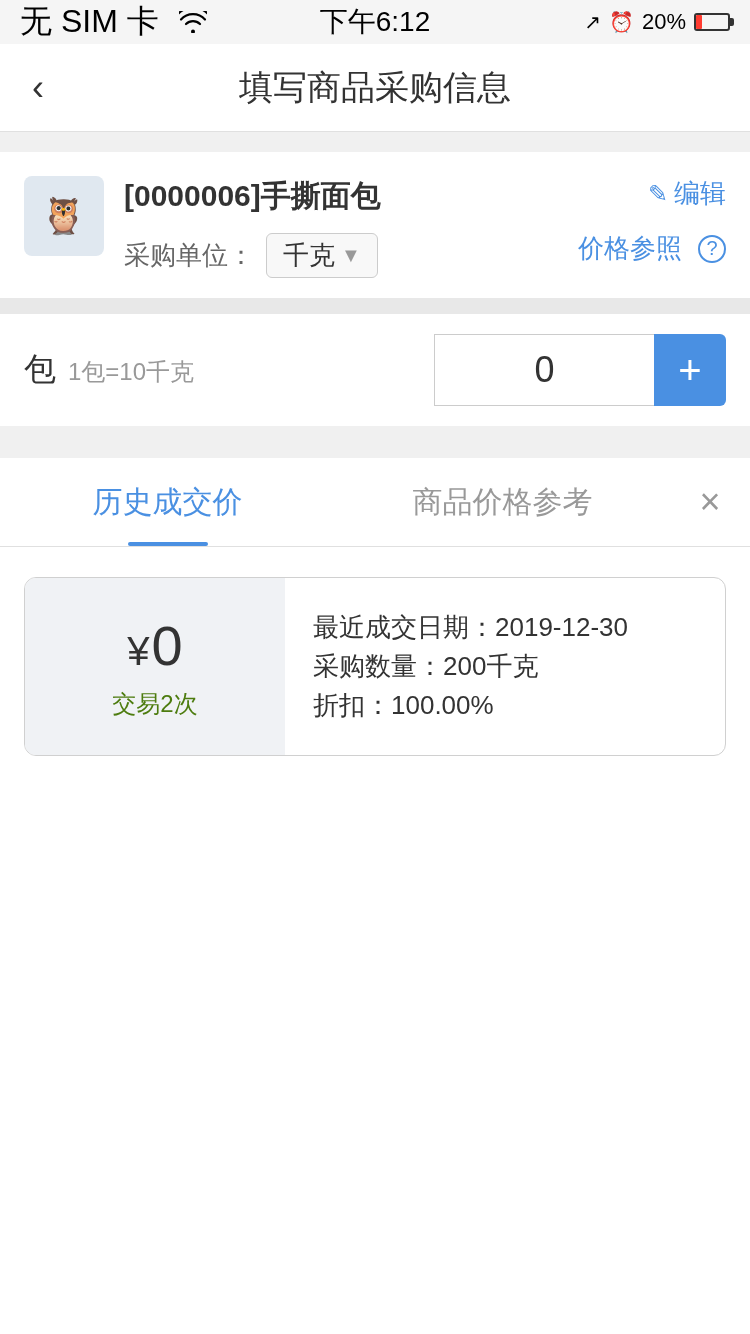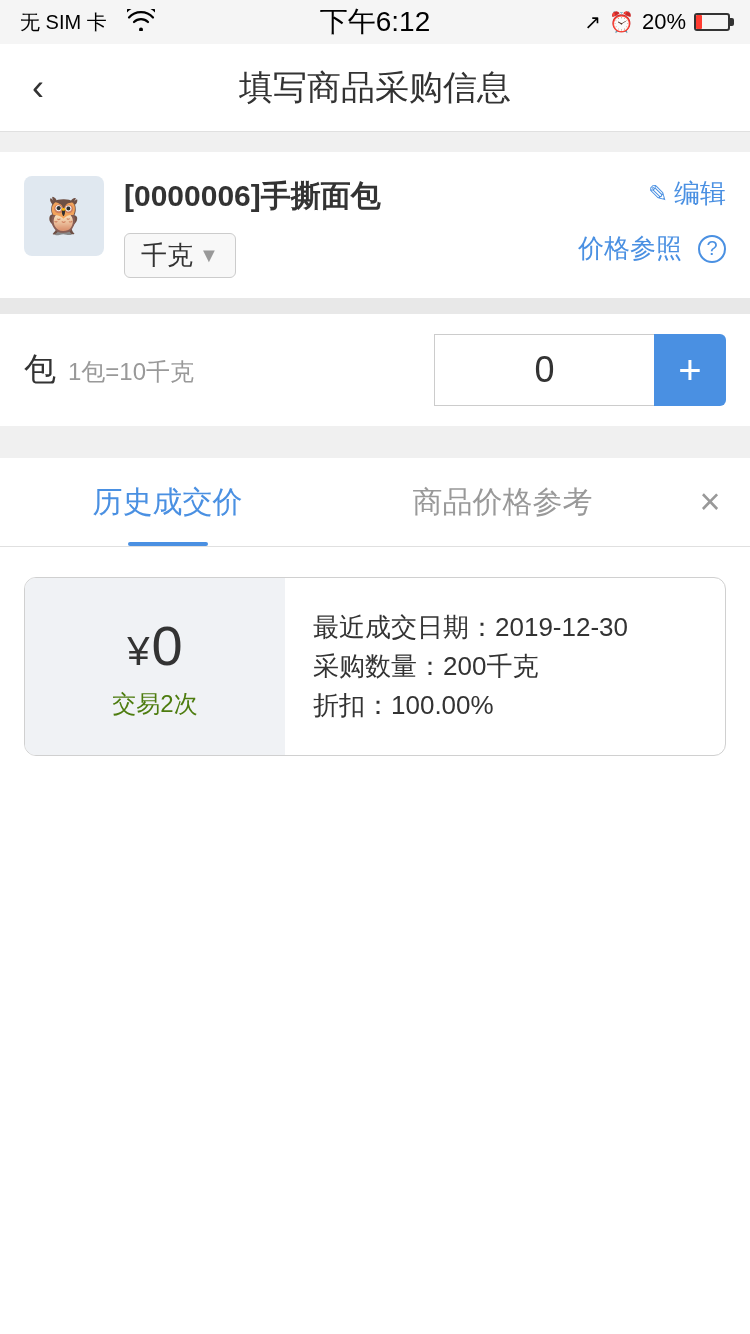--- a/index.html
+++ b/index.html
@@ -22,21 +22,21 @@
       align-items: center;
       justify-content: space-between;
       padding: 0 20px;
       font-size: 24px;
       color: #000;
     }
     .status-left {
       display: flex;
       align-items: center;
       gap: 20px;
-      font-size: 20px;
+      font-size: 32px;
     }
     .status-center {
       font-size: 28px;
       font-weight: 500;
       position: absolute;
       left: 50%;
       transform: translateX(-50%);
     }
     .status-right {
       display: flex;
@@ -392,20 +392,21 @@
 
 <div class="product-section">
   <div class="product-header">
     <div class="product-left">
       <div class="product-thumbnail">
         <span class="owl-icon">🦉</span>
       </div>
       <div class="product-info">
         <span class="product-name">[0000006]手撕面包</span>
         <div class="product-unit-row">
+          <span class="unit-label">采购单位：</span>
           <div class="unit-select">
             <span>千克</span>
             <span class="unit-arrow">▼</span>
           </div>
         </div>
       </div>
     </div>
     <div class="price-ref-right">
       <div class="edit-btn">
         <span class="edit-icon">✎</span>

